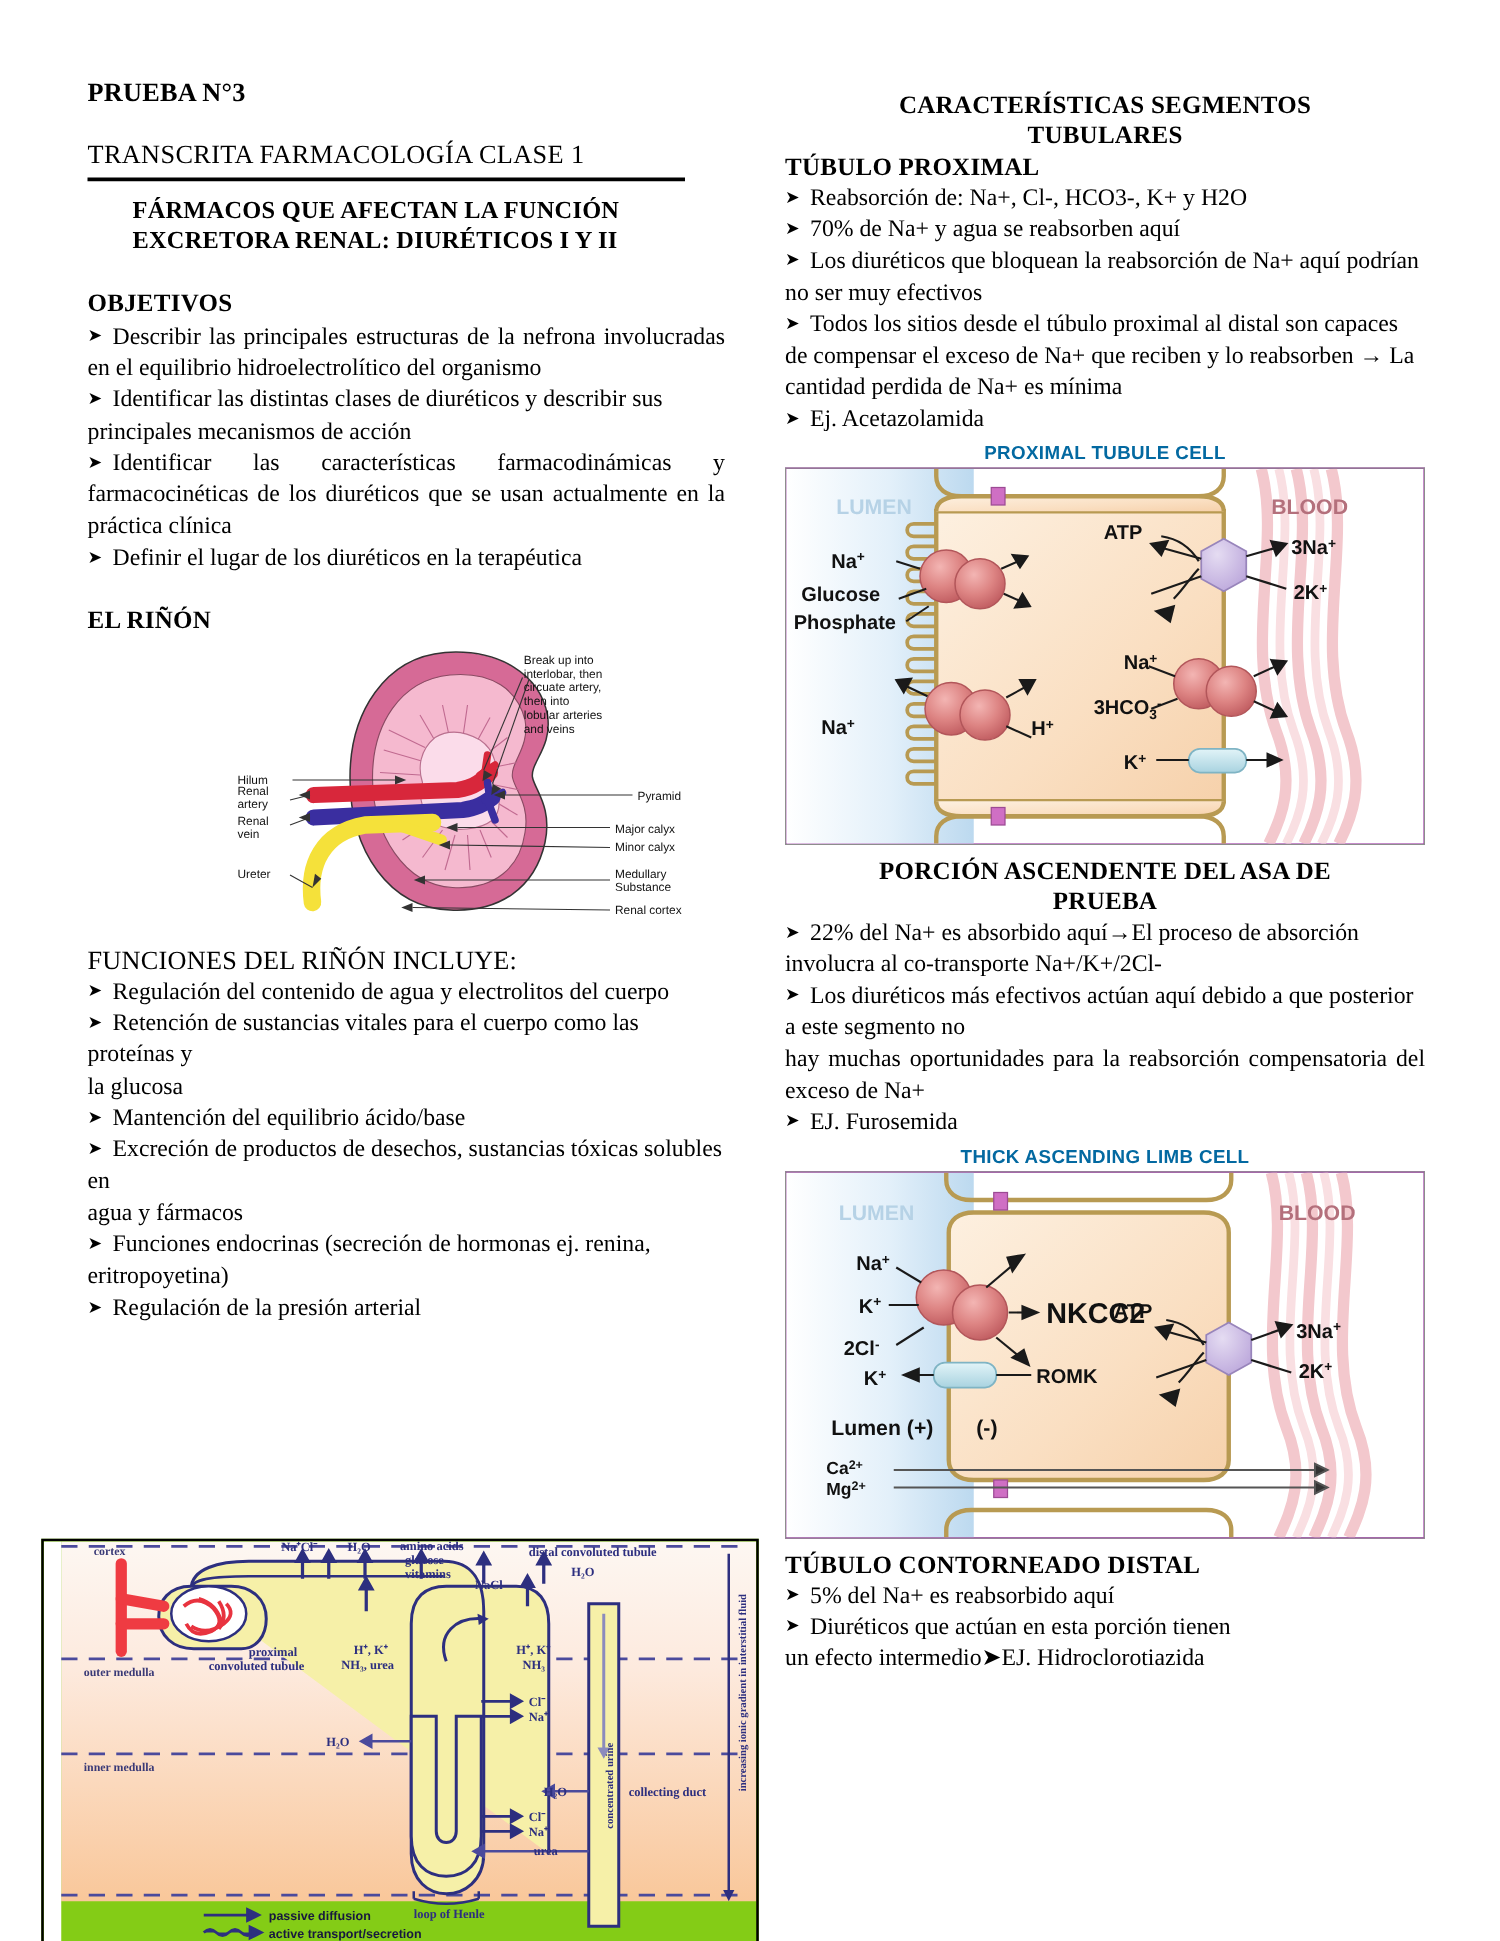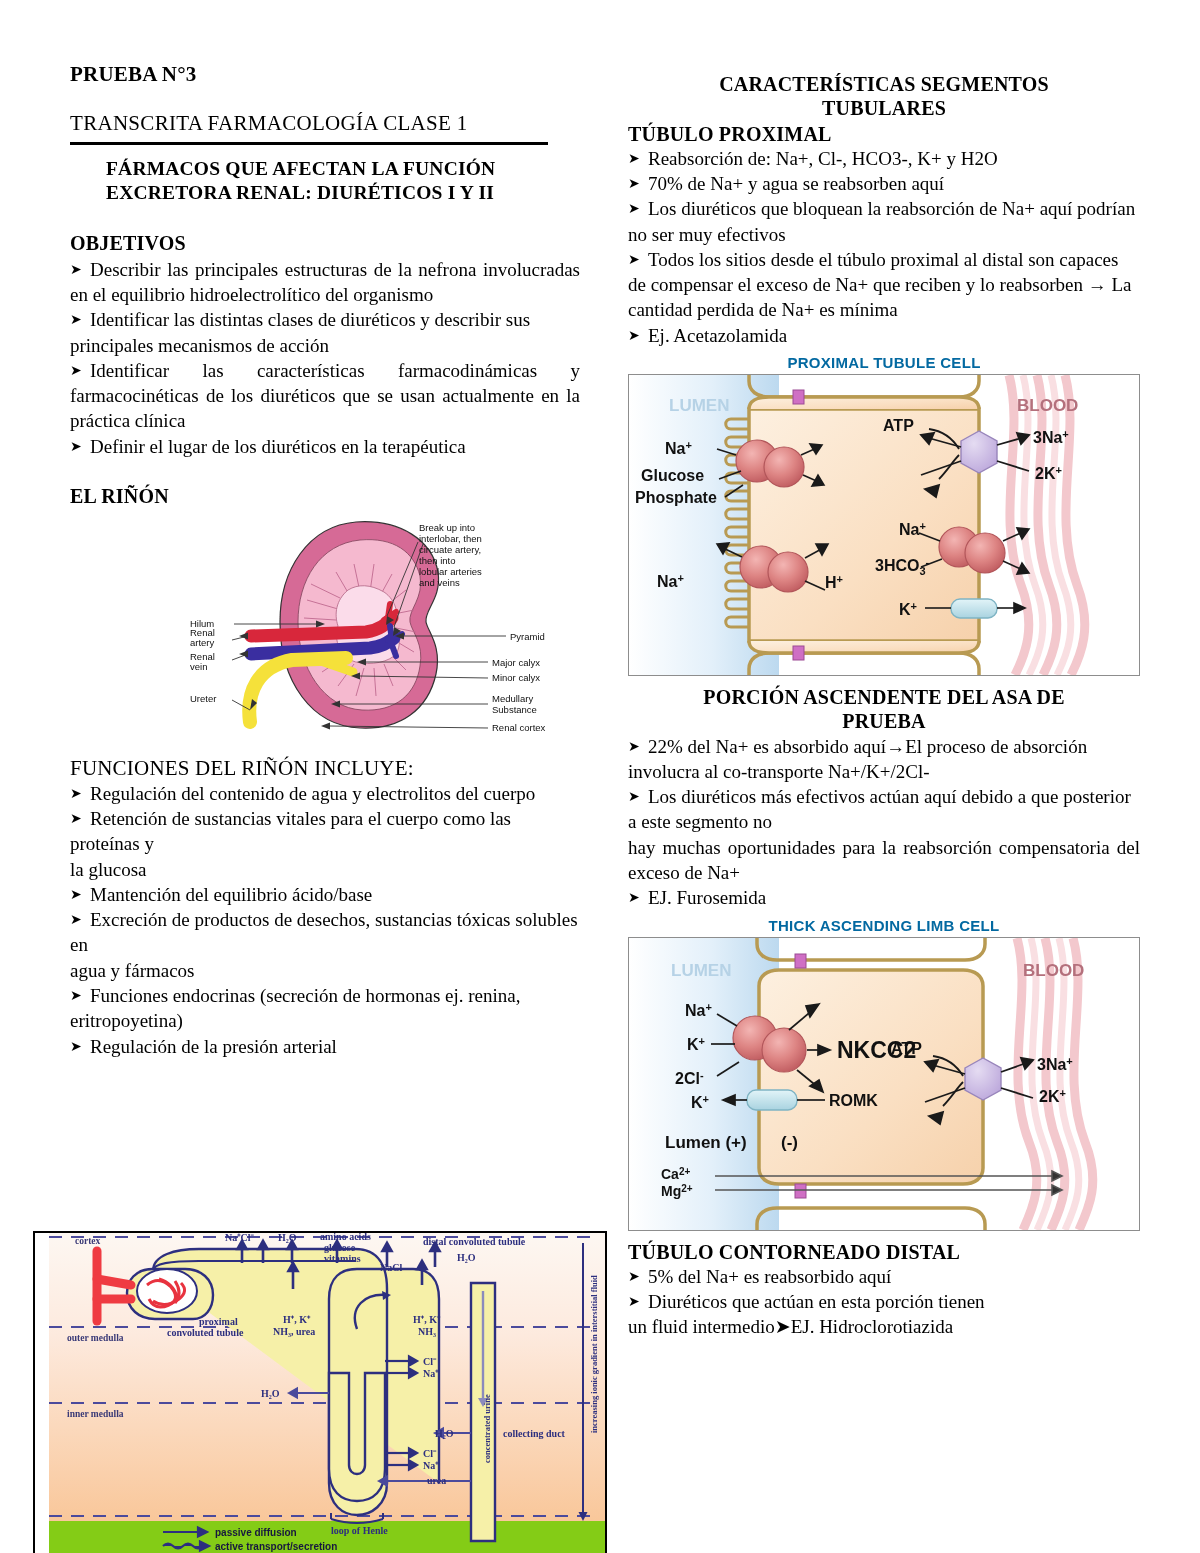--- a/index.html
+++ b/index.html
@@ -701,16 +701,16 @@
             <text x="32" y="241" font-size="14">Ca<tspan font-size="10" dy="-4">2+</tspan></text>
             <text x="32" y="258" font-size="14">Mg<tspan font-size="10" dy="-4">2+</tspan></text>
           </g>
         </svg>
       </div>
     </div>
 
     <div class="h-left-bold" style="margin-top:10px">TÚBULO CONTORNEADO DISTAL</div>
     <p class="bullet"><span class="gl">➤</span><span>5% del Na+ es reabsorbido aquí</span></p>
     <p class="bullet"><span class="gl">➤</span><span>Diuréticos que actúan en esta porción tienen</span></p>
-    <p class="plain"><span>un fluid intermedio</span><span class="gl" style="width:26px;text-align:center">➤</span><span>EJ. Hidroclorotiazida</span></p>
+    <p class="plain"><span>un efecto intermedio</span><span class="gl" style="width:26px;text-align:center">➤</span><span>EJ. Hidroclorotiazida</span></p>
 
   </div>
 </div>
 
 </body></html>

